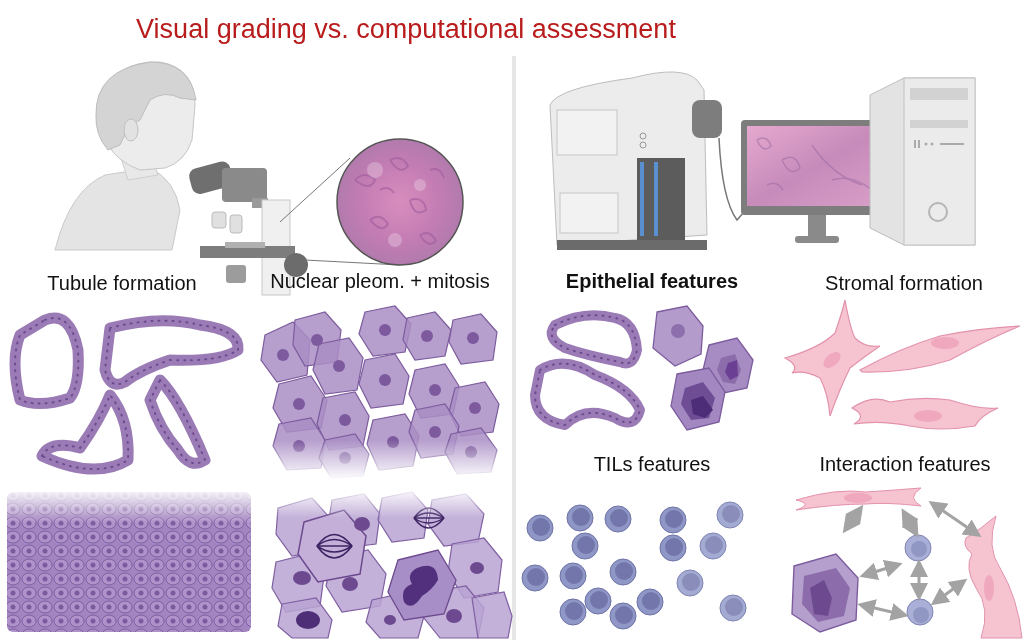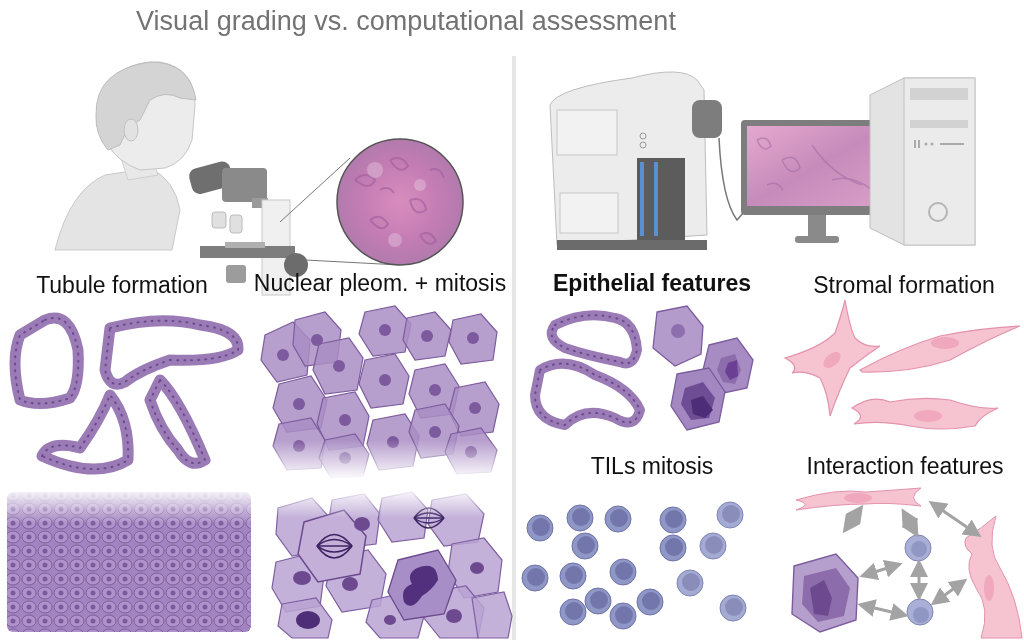--- a/index.html
+++ b/index.html
@@ -1,19 +1,19 @@
 <!DOCTYPE html>
 <html><head>
 <meta charset="utf-8">
 <style>
   html,body{margin:0;padding:0;background:#ffffff;}
   body{width:1024px;height:644px;position:relative;overflow:hidden;font-family:"Liberation Sans",sans-serif;color:#111;}
-  .title{position:absolute;left:0;top:6px;width:812px;text-align:center;font-size:27px;color:#737373;}
+  .title{position:absolute;left:0;top:14px;width:812px;text-align:center;font-size:27px;color:#b91c1c;}
   .divider{position:absolute;left:512px;top:56px;width:4px;height:584px;background:#e6e6e6;}
-  .label{position:absolute;font-size:23px;color:#111;white-space:nowrap;text-align:center;}
+  .label{position:absolute;font-size:20px;color:#111;white-space:nowrap;text-align:center;}
   svg{position:absolute;overflow:visible;}
 </style>
 </head>
 <body>
 
 <div class="title">Visual grading vs. computational assessment</div>
 <div class="divider"></div>
 
 <svg width="512" height="210" style="left:0;top:50px" viewBox="0 0 512 210">
   <defs>
@@ -250,21 +250,21 @@
       <ellipse cx="36" cy="132" rx="12" ry="9" fill="#4f2e78"></ellipse>
     <ellipse cx="78" cy="96" rx="8" ry="7"></ellipse>
       <ellipse cx="182" cy="128" rx="8" ry="7"></ellipse>
     <ellipse cx="118" cy="132" rx="6" ry="5"></ellipse>
   </g>
   <rect x="0" y="0" width="240" height="30" fill="url(#fadeTopL)"></rect>
 </svg>
 
 <div class="label" style="left:552px;top:270px;width:200px;font-weight:bold;">Epithelial features</div>
 <div class="label" style="left:804px;top:272px;width:200px;">Stromal formation</div>
-<div class="label" style="left:552px;top:453px;width:200px;">TILs mitosis</div>
+<div class="label" style="left:552px;top:453px;width:200px;">TILs features</div>
 <div class="label" style="left:800px;top:453px;width:210px;text-align:center;">Interaction features</div>
 
 <svg width="250" height="140" style="left:525px;top:300px" viewBox="0 0 250 140">
   <g fill="none" stroke="#9a7bb5" stroke-width="10" stroke-linejoin="round" stroke-linecap="round">
     <path d="M30 25 Q60 10 90 18 Q110 22 112 50 Q108 68 95 62 Q60 55 40 48 Q20 38 30 25 Z"></path>
     <path d="M15 70 Q40 55 70 75 Q105 88 115 110 Q110 130 90 118 Q60 105 40 125 Q10 120 10 95 Z"></path>
   </g>
   <g fill="none" stroke="#6d4a8f" stroke-width="2" stroke-dasharray="1 6" stroke-linecap="round">
     <path d="M30 25 Q60 10 90 18 Q110 22 112 50 Q108 68 95 62 Q60 55 40 48 Q20 38 30 25 Z"></path>
     <path d="M15 70 Q40 55 70 75 Q105 88 115 110 Q110 130 90 118 Q60 105 40 125 Q10 120 10 95 Z"></path>

